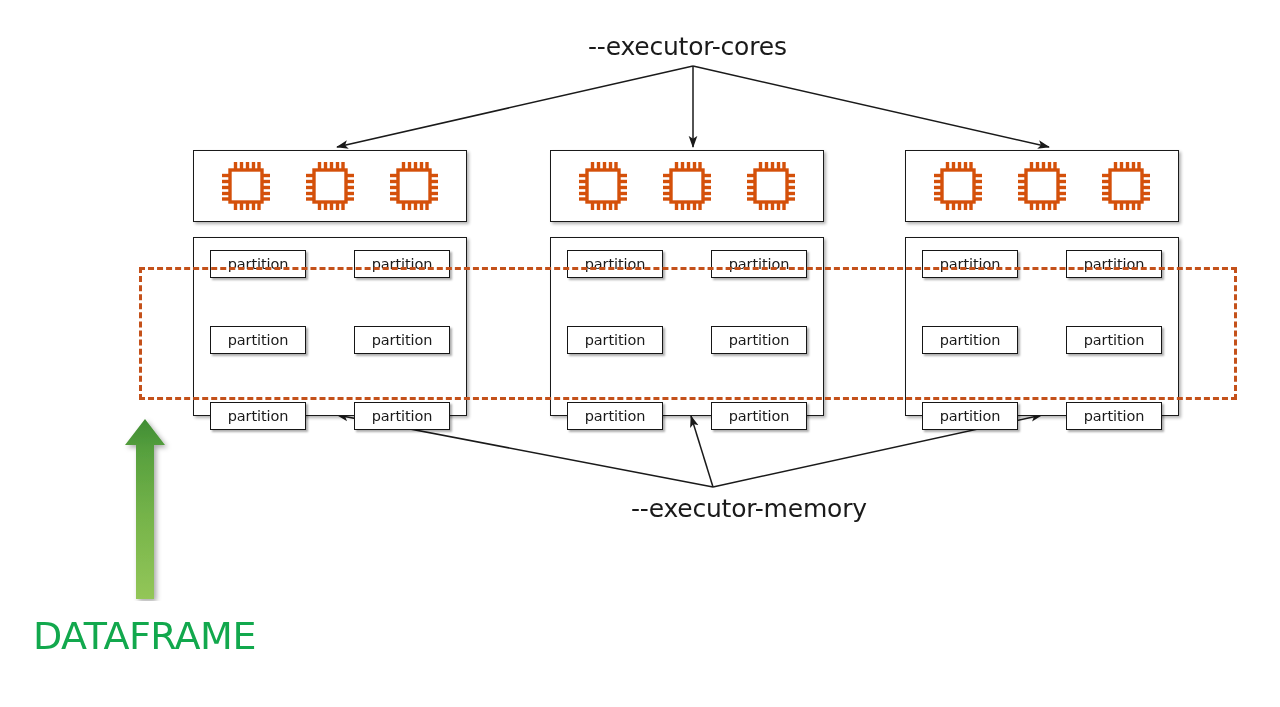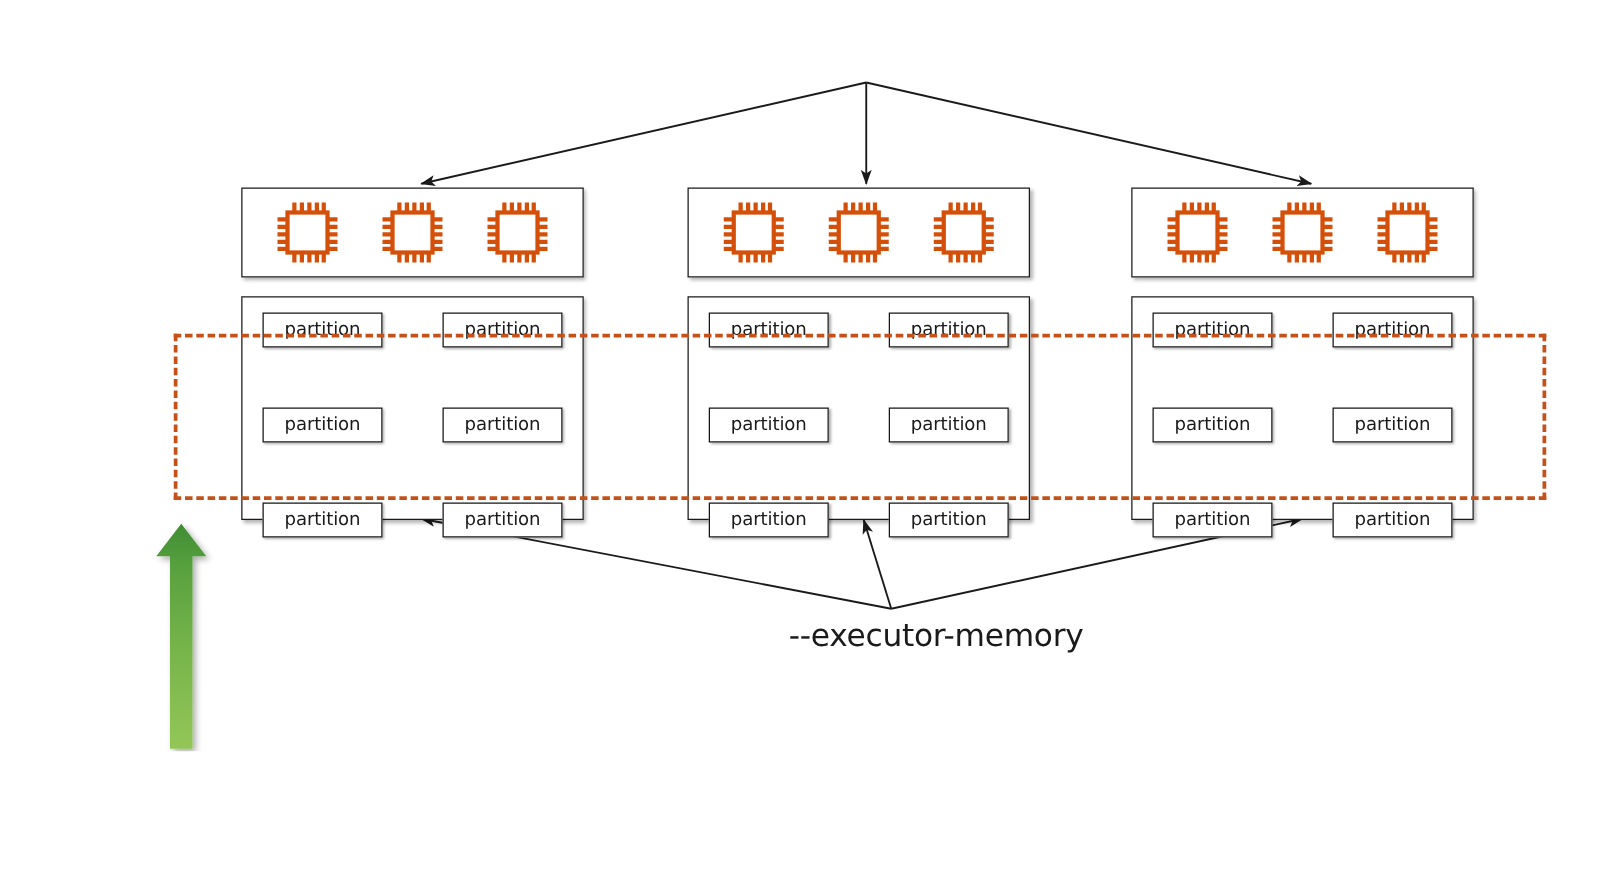--- a/index.html
+++ b/index.html
@@ -158,20 +158,21 @@
       <line x1="693" y1="66" x2="1049" y2="147"></line>
     </g>
 
     <g stroke="#1a1a1a" stroke-width="1.5" fill="none" marker-end="url(#arrowhead)">
       <line x1="713" y1="487" x2="337" y2="415"></line>
       <line x1="713" y1="487" x2="691" y2="416"></line>
       <line x1="713" y1="487" x2="1042" y2="415"></line>
     </g>
   </svg>
 
+  <div class="diagram-label" id="label-cores">--executor-cores</div>
 
   <div class="executor-col" style="left:193px; width:274px;">
 
     <div class="cpu-box" style="left:0; width:274px;">
       <svg class="cpu-chip" viewBox="0 0 56 56">
         <g stroke="#D4500A" stroke-width="3.4" fill="none">
           <rect x="12" y="12" width="32" height="32"></rect>
           <line x1="17.5" y1="12" x2="17.5" y2="4"></line>
           <line x1="23.5" y1="12" x2="23.5" y2="4"></line>
           <line x1="29.5" y1="12" x2="29.5" y2="4"></line>
@@ -454,14 +455,15 @@
         <stop offset="55%" stop-color="#76B44A"></stop>
         <stop offset="100%" stop-color="#93C658"></stop>
       </linearGradient>
       <filter id="softShadow" x="-40%" y="-12%" width="190%" height="130%">
         <feDropShadow dx="2.5" dy="2.5" stdDeviation="2.6" flood-color="#000000" flood-opacity="0.33"></feDropShadow>
       </filter>
     </defs>
     <path d="M23 2 L43 28 L32 28 L32 182 L14 182 L14 28 L3 28 Z" fill="url(#greenGrad)" filter="url(#softShadow)"></path>
   </svg>
 
+  <div id="label-dataframe">DATAFRAME</div>
 
 </div>
 
 </body></html>

